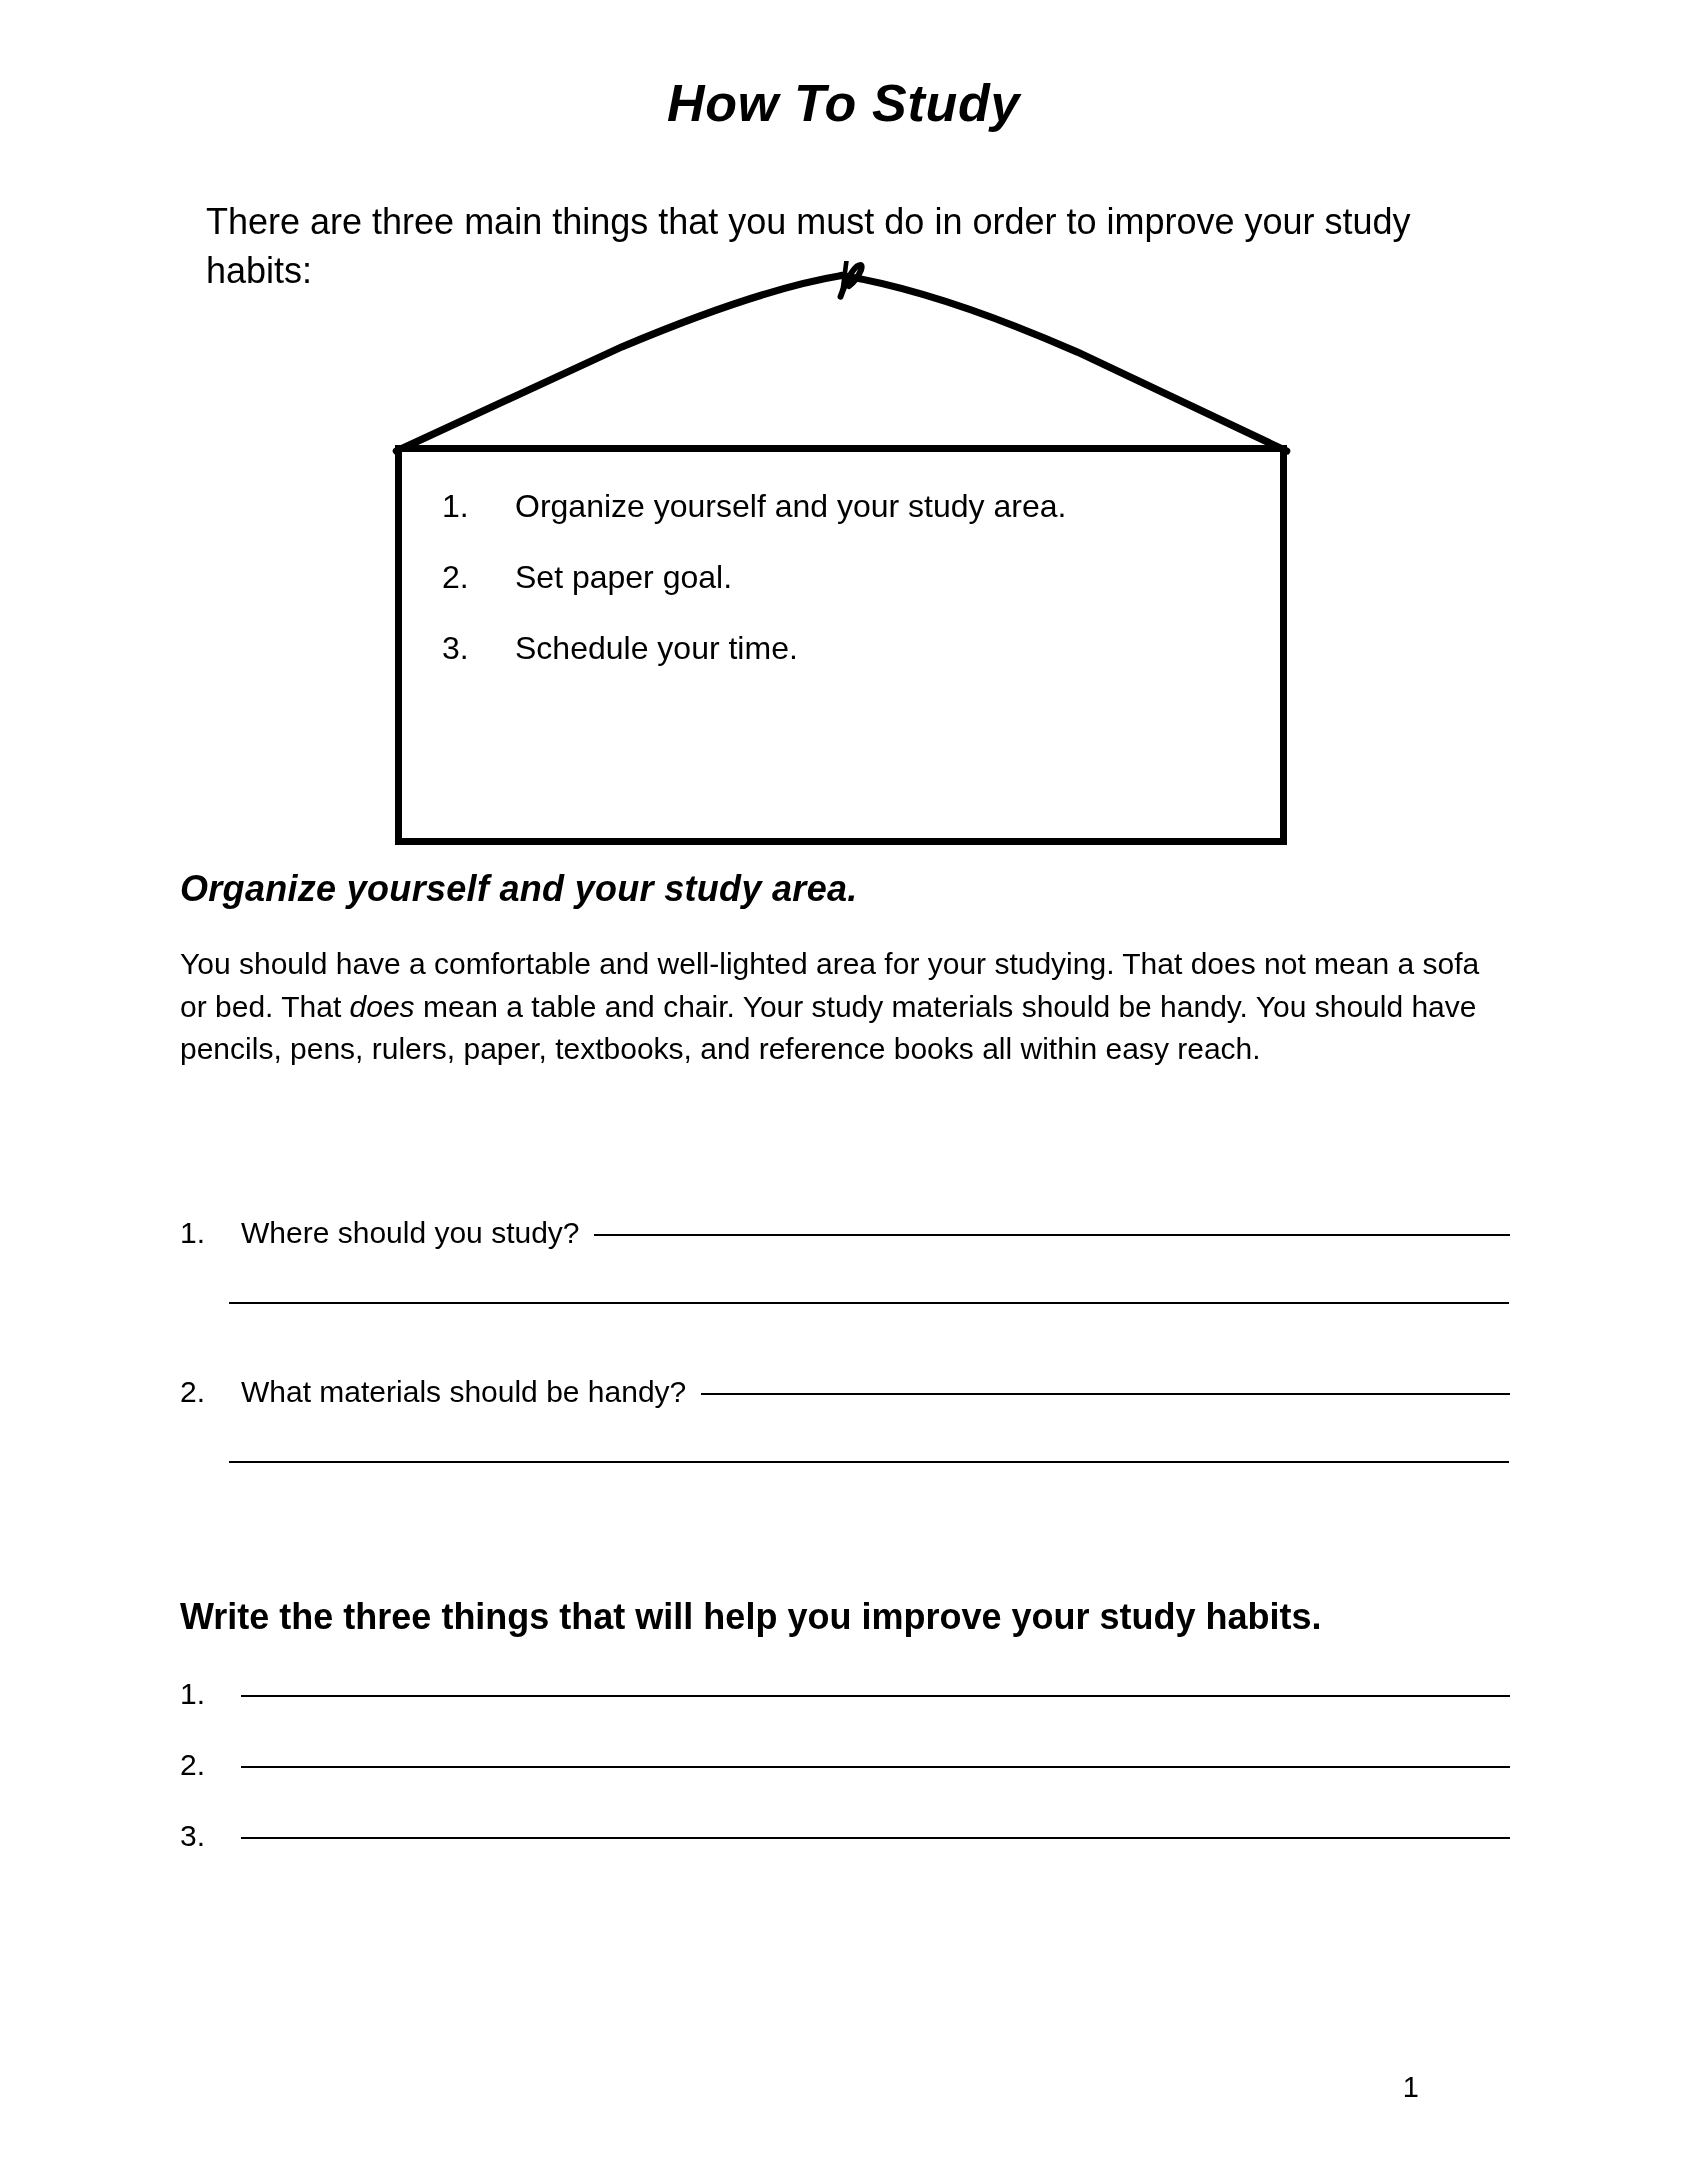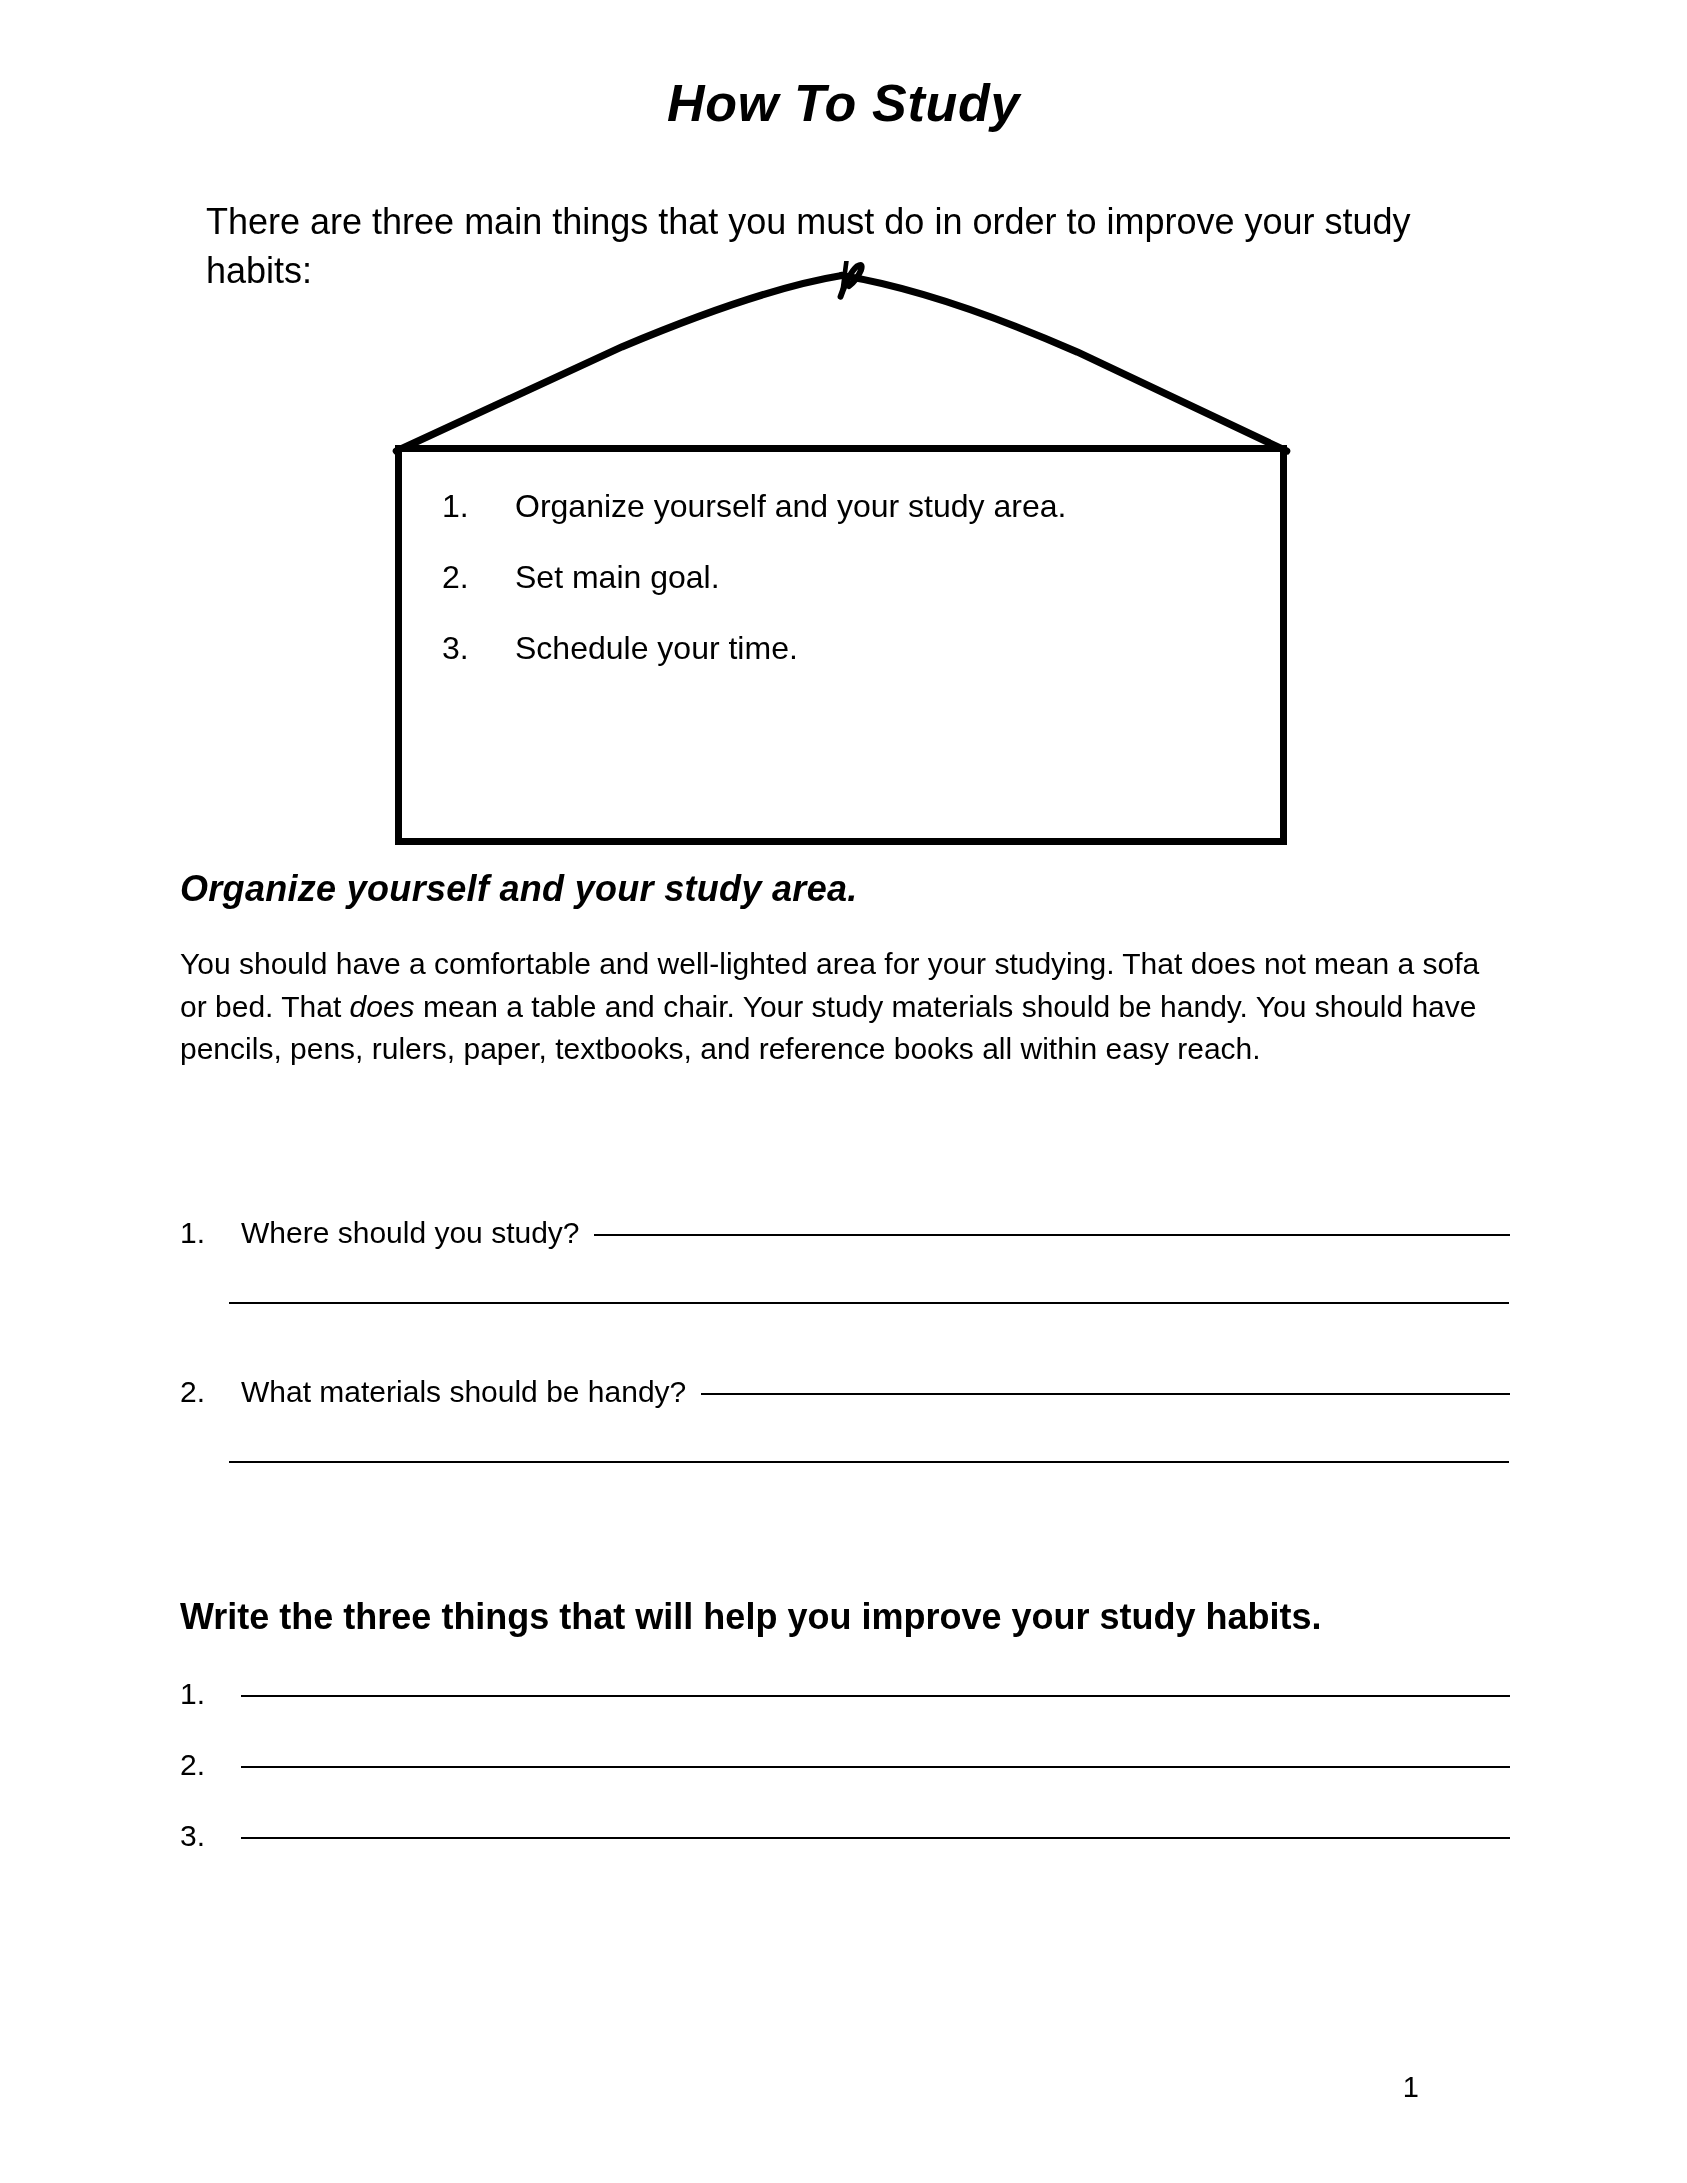--- a/index.html
+++ b/index.html
@@ -206,21 +206,21 @@
   </div>
 
   <div class="frame-box">
     <div class="frame-list">
       <div class="frame-item">
         <span class="num">1.</span>
         <span class="txt">Organize yourself and your study area.</span>
       </div>
       <div class="frame-item">
         <span class="num">2.</span>
-        <span class="txt">Set main goal.</span>
+        <span class="txt">Set paper goal.</span>
       </div>
       <div class="frame-item">
         <span class="num">3.</span>
         <span class="txt">Schedule your time.</span>
       </div>
     </div>
   </div>
 
   <div class="section-heading">Organize yourself and your study area.</div>
 

